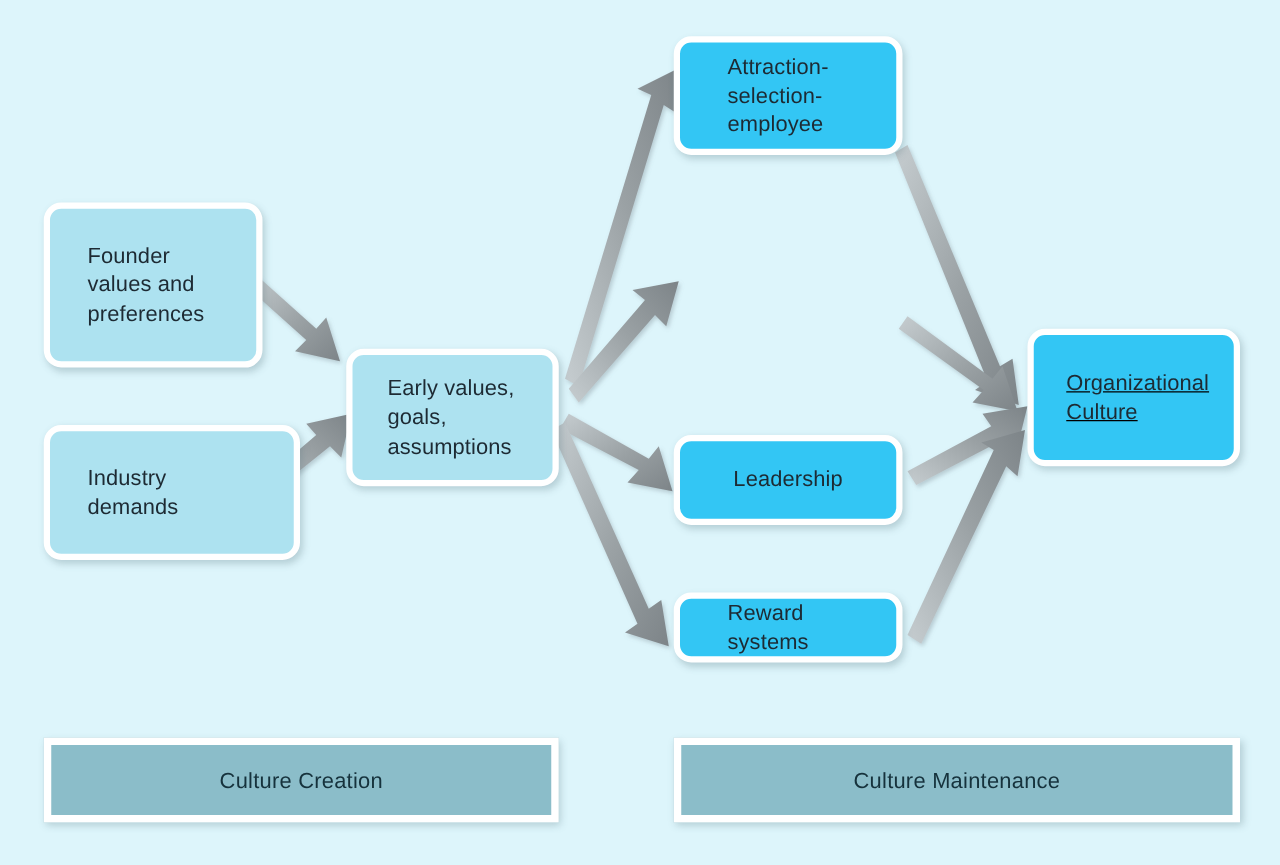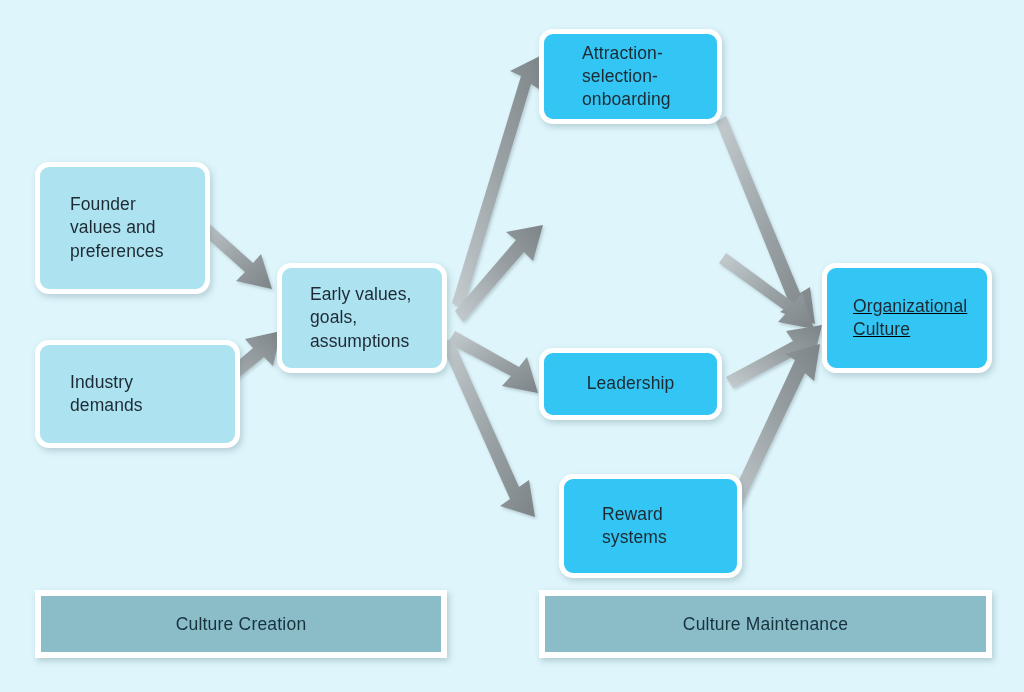--- a/index.html
+++ b/index.html
@@ -49,20 +49,21 @@
   }
   .node.origin {
     background: #ade2f0;
   }
   .node.origin .label {
     padding-left: 30px;
     text-align: left;
   }
   .node.core {
     background: #ade2f0;
+    margin-top: 16px;
   }
   .node.core .label {
     padding-left: 28px;
     text-align: left;
   }
   .node.mech {
     background: #33c6f4;
   }
   .node.mech .label {
     padding-left: 38px;
@@ -97,21 +98,21 @@
     letter-spacing: 0.2px;
   }
 
   
   #node-founder       { left: 35px;  top: 162px; width: 175px; height: 132px; }
   #node-industry      { left: 35px;  top: 340px; width: 205px; height: 108px; }
   #node-early         { left: 277px; top: 263px; width: 170px; height: 110px; }
   #node-asa           { left: 539px; top: 29px;  width: 183px; height: 95px; }
   #node-onboarding    { left: 539px; top: 193px; width: 183px; height: 86px; }
   #node-leadership    { left: 539px; top: 348px; width: 183px; height: 72px; }
-  #node-reward        { left: 539px; top: 474px; width: 183px; height: 104px; margin-left: 20px; }
+  #node-reward        { left: 539px; top: 474px; width: 183px; height: 56px; }
   #node-orgculture    { left: 822px; top: 263px; width: 170px; height: 110px; }
   #banner-creation    { left: 35px;  top: 590px; width: 412px; height: 68px; }
   #banner-maintenance { left: 539px; top: 590px; width: 453px; height: 68px; }
 </style>
 </head>
 <body>
 
 <div id="diagram">
 
   <svg id="arrow-layer" viewBox="0 0 1024 692" width="1024" height="692" xmlns="http://www.w3.org/2000/svg">
@@ -193,21 +194,21 @@
 
   <div class="node core" id="node-early">
     <span class="label">Early values,
 goals,
 assumptions</span>
   </div>
 
   <div class="node mech" id="node-asa">
     <span class="label">Attraction-
 selection-
-onboarding</span>
+employee</span>
   </div>
 
 
   <div class="node mech centered" id="node-leadership">
     <span class="label">Leadership</span>
   </div>
 
   <div class="node mech" id="node-reward">
     <span class="label">Reward
 systems</span>

